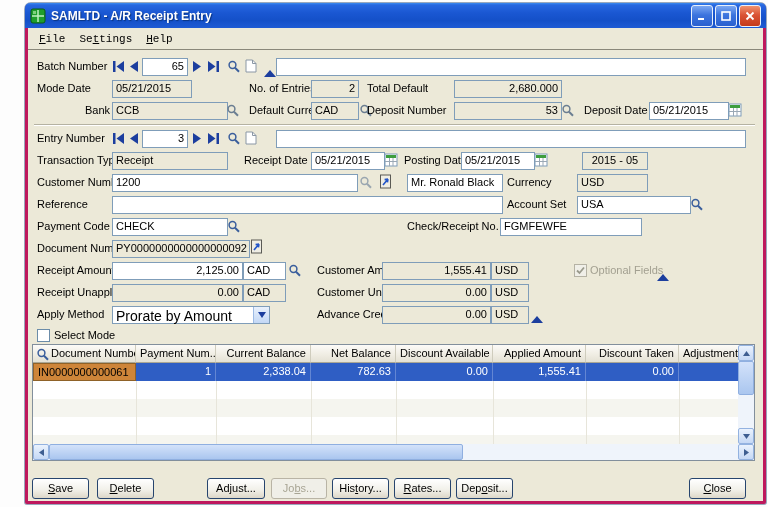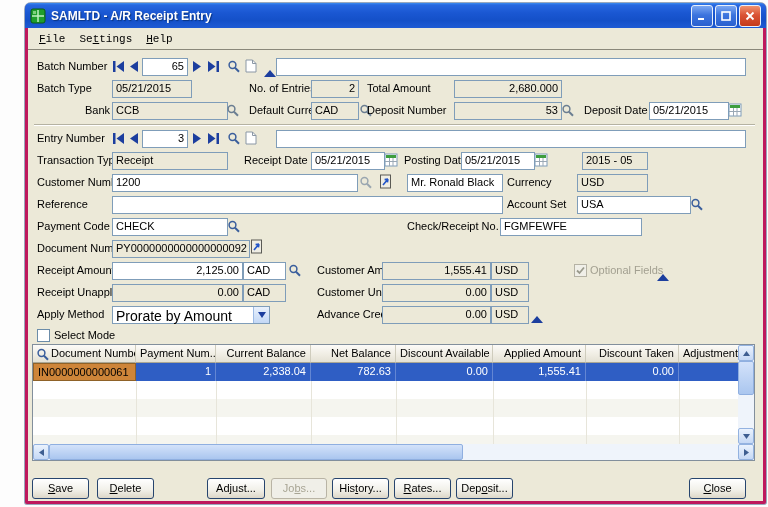--- a/index.html
+++ b/index.html
@@ -14,21 +14,21 @@
   .winbtn.close{background:linear-gradient(180deg,#F0926F 0%,#DA5335 45%,#C43A1C 100%);}
   .winbody{position:absolute;left:3px;right:3px;top:25px;bottom:3px;background:#ECE9D8;}
   .menubar{position:absolute;left:0;right:0;top:0;height:21px;background:#ECE9D8;border-bottom:1px solid #8A887A;display:flex;align-items:center;padding-left:4px;font-family:Liberation Mono, monospace;}
   .mi{font-size:11px;padding:3px 7px;color:#000;}
   .form{position:absolute;left:0;right:0;top:22px;bottom:0;background:#ECE9D8;}
   .lbl{position:absolute;font-size:11px;color:#000;white-space:nowrap;}
   .lbl.dim{color:#A3A091;}
   .fld{position:absolute;height:14px;background:#fff;border:1px solid #7F9DB9;font-size:11px;padding:1px 3px;white-space:nowrap;overflow:hidden;color:#000;}
   .fld.dis{background:#ECE9D8;}
   .fld.num{text-align:right;}
-  .fld.ctr{text-align:left;}
+  .fld.ctr{text-align:center;}
   .ic{position:absolute;line-height:0;}
   .tri-up{width:0;height:0;border-left:6px solid transparent;border-right:6px solid transparent;border-bottom:7px solid #1C3E9E;}
   .groove{position:absolute;height:0;border-top:1px solid #B5B2A2;border-bottom:1px solid #FFFFFF;}
   .cb{position:absolute;width:11px;height:11px;background:#fff;border:1px solid #6B8CA9;}
   .cb.dis{background:#F0EFE8;border-color:#B5B2A4;}
   .combo{position:absolute;height:16px;background:#fff;border:1px solid #7F9DB9;font-size:14px;padding-left:44px;}
   .combo .txt{position:absolute;left:3px;top:1px;white-space:nowrap;}
   .combo .cbtn{position:absolute;right:0;top:0;bottom:0;width:15px;background:linear-gradient(180deg,#E9F1FC,#C3D8F6);border-left:1px solid #9DBBE4;display:flex;align-items:center;justify-content:center;}
   .grid{position:absolute;left:4px;top:294px;width:721px;height:115px;background:#fff;border:1px solid #828F9C;}
   .gh{position:absolute;top:0;height:18px;box-sizing:border-box;background:linear-gradient(180deg,#FCFBF8 0%,#EFECE2 60%,#E4E1D4 100%);
@@ -124,25 +124,25 @@
         </span>
       <span class="ic" style="left:217px;top:9px;">
           <svg width="12" height="14">
             <path d="M1 1 h6.5 l3.5 3.5 V13 H1 Z" fill="#fff" stroke="#8A97A5"></path>
             <path d="M7.5 1 v3.5 H11" fill="none" stroke="#8A97A5"></path>
           </svg>
         </span>
       <span class="ic" style="left:236px;top:12px;"><span class="tri-up"></span></span>
       <div class="fld" style="left:248px;top:8px;width:462px;"></div>
 
-      <span class="lbl" style="left:9px;top:32px;">Batch Type</span>
+      <span class="lbl" style="left:9px;top:32px;">Mode Date</span>
       <div class="fld dis" style="left:84px;top:30px;width:72px;">05/21/2015</div>
       <span class="lbl" style="left:221px;top:32px;">No. of Entries</span>
       <div class="fld dis num" style="left:283px;top:30px;width:40px;">2</div>
-      <span class="lbl" style="left:339px;top:32px;">Total Amount</span>
+      <span class="lbl" style="left:339px;top:32px;">Total Default</span>
       <div class="fld dis num" style="left:426px;top:30px;width:100px;">2,680.000</div>
 
       <span class="lbl" style="left:9px;top:54px;padding-left:48px;">Bank</span>
       <div class="fld dis" style="left:84px;top:52px;width:108px;">CCB</div>
       <span class="ic" style="left:198px;top:54px;">
           <svg width="13" height="13">
             <circle cx="5.5" cy="5" r="3.4" fill="none" stroke="#6B7E92" stroke-width="1.5"></circle>
             <line x1="8" y1="7.8" x2="12" y2="11.8" stroke="#6B7E92" stroke-width="2"></line>
           </svg>
         </span>

